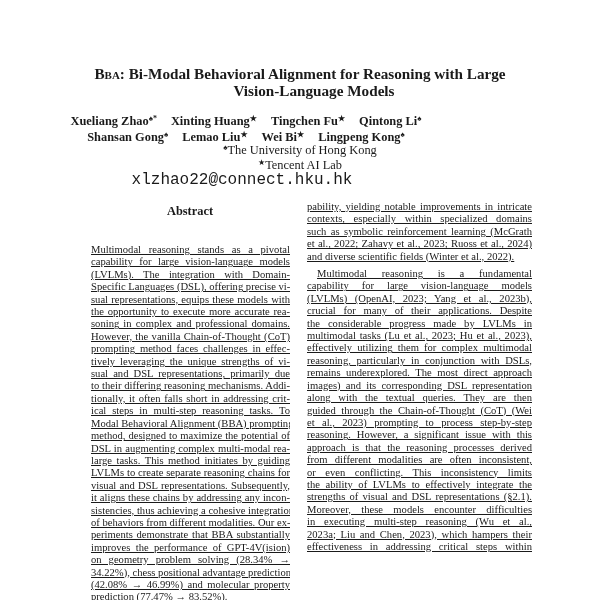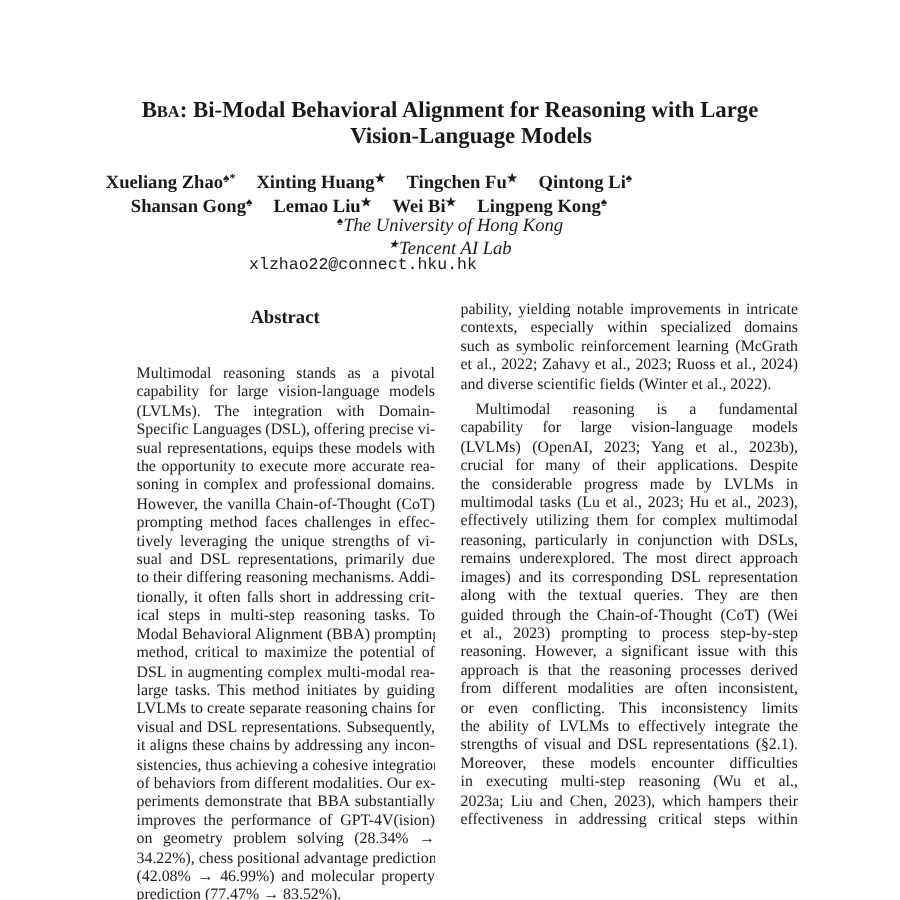--- a/index.html
+++ b/index.html
@@ -5,29 +5,29 @@
   html, body { margin:0; padding:0; background:#ffffff; }
   body { width:600px; height:600px; overflow:hidden; position:relative;
          font-family:"Liberation Serif","DejaVu Serif",serif; color:#1a1a1a; }
   .title { position:absolute; left:0; width:600px; text-align:center;
            font-weight:bold; font-size:15.2px; line-height:16px; }
   .title .sc { font-variant: small-caps; }
   .authors { position:absolute; left:0; width:492px; text-align:center;
              font-weight:bold; font-size:12.4px; line-height:15px; }
   .authors span.a { display:inline-block; margin:0 7px; }
   .aff { position:absolute; left:0; width:600px; text-align:center;
-         font-size:12.4px; line-height:14px;font-style:italic; }
+         font-size:12.4px; line-height:14px; }
   .email { position:absolute; left:0; width:484px; text-align:center;
-           font-family:"Liberation Mono","DejaVu Sans Mono",monospace; font-size:11px; }
+           font-family:"Liberation Mono","DejaVu Sans Mono",monospace; font-size:16px; }
   sup { font-size:8px; vertical-align: 4px; }
   .abs-head { position:absolute; left:91px; width:198px; top:204px; text-align:center;
               font-weight:bold; font-size:12.4px; }
   .col { position:absolute; font-size:10.6px; }
   .col .ln { height:12.42px; line-height:12.42px; white-space:nowrap;
-             text-align:justify; text-align-last:justify; overflow:hidden; }
+             text-align:justify; text-align-last:justify; overflow:hidden;text-decoration:underline; }
   .col .ln.last { text-align-last:left; }
   .left { left:91px; width:199px; top:208px;margin-top:36px; }
   .right { left:307px; width:225px; top:201px; }
   .col .gap { height:5px; }
   .col .ln.indent { padding-left:10px; }
 </style>
 </head>
 <body>
 
 <div>
@@ -59,21 +59,21 @@
       <div class="ln">the opportunity to execute more accurate rea-</div>
       <div class="ln">soning in complex and professional domains.</div>
       <div class="ln">However, the vanilla Chain-of-Thought (CoT)</div>
       <div class="ln">prompting method faces challenges in effec-</div>
       <div class="ln">tively leveraging the unique strengths of vi-</div>
       <div class="ln">sual and DSL representations, primarily due</div>
       <div class="ln">to their differing reasoning mechanisms. Addi-</div>
       <div class="ln">tionally, it often falls short in addressing crit-</div>
       <div class="ln">ical steps in multi-step reasoning tasks.  To</div>
       <div class="ln">Modal Behavioral Alignment (BBA) prompting</div>
-      <div class="ln">method, critical to maximize the potential of</div>
+      <div class="ln">method, designed to maximize the potential of</div>
       <div class="ln">DSL in augmenting complex multi-modal rea-</div>
       <div class="ln">large tasks. This method initiates by guiding</div>
       <div class="ln">LVLMs to create separate reasoning chains for</div>
       <div class="ln">visual and DSL representations. Subsequently,</div>
       <div class="ln">it aligns these chains by addressing any incon-</div>
       <div class="ln">sistencies, thus achieving a cohesive integration</div>
       <div class="ln">of behaviors from different modalities. Our ex-</div>
       <div class="ln">periments demonstrate that BBA substantially</div>
       <div class="ln">improves the performance of GPT-4V(ision)</div>
       <div class="ln">on geometry problem solving (28.34%  →</div>

